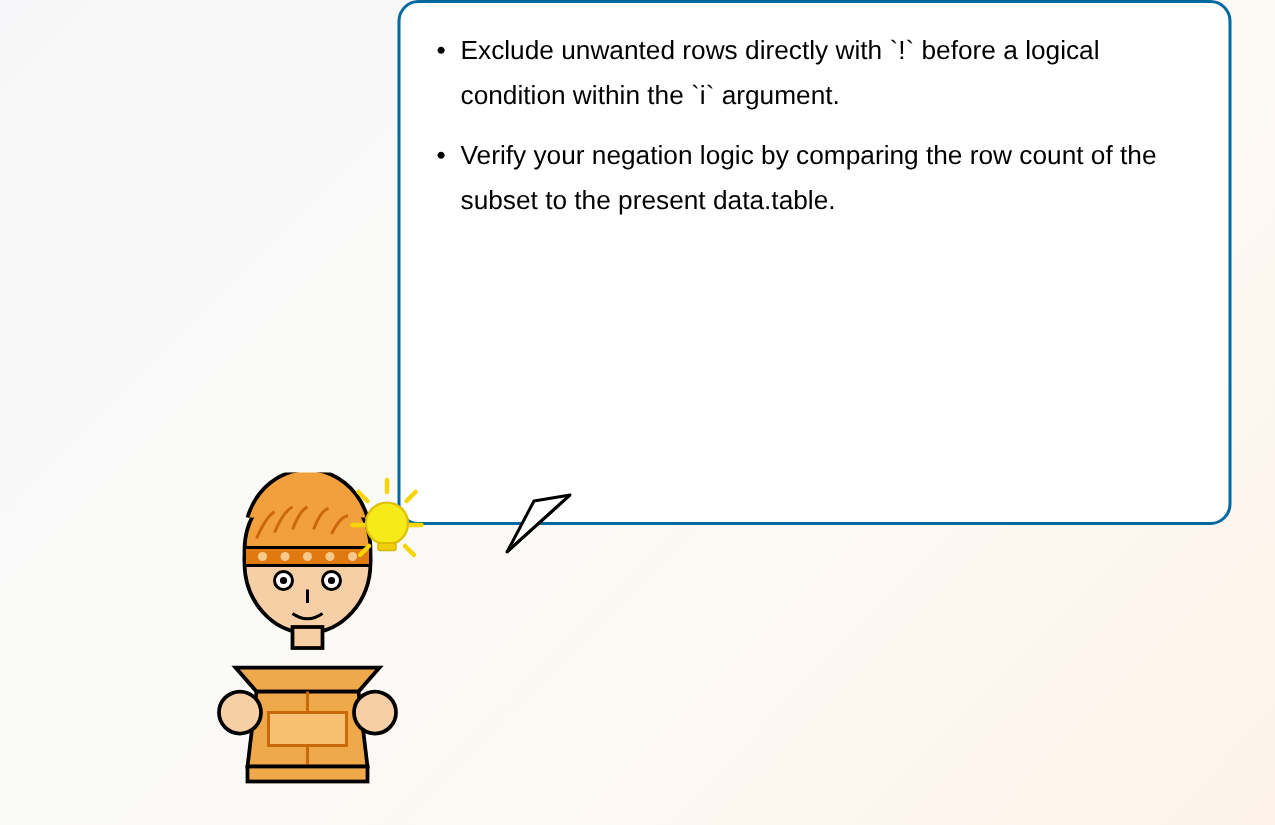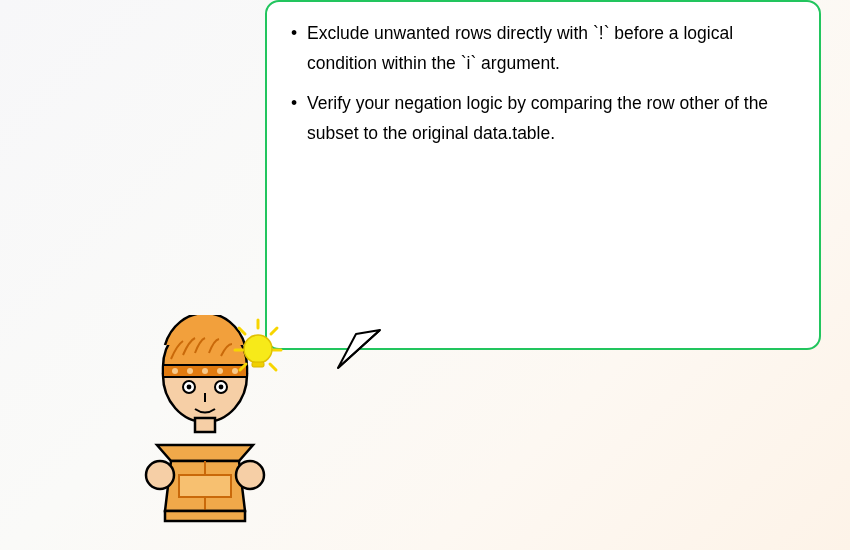--- a/index.html
+++ b/index.html
@@ -23,21 +23,21 @@
   }
 
   
   .bubble {
     position: absolute;
     left: 265px;
     top: 0px;
     width: 556px;
     height: 350px;
     background: #ffffff;
-    border: 2px solid #22c55e;
+    border: 2px solid #0369a1;
     border-radius: 14px;
     box-sizing: border-box;
     z-index: 3;
   }
 
   .bubble-inner {
     padding: 16px 20px 10px 24px;
   }
 
   ul.tips {
@@ -95,21 +95,21 @@
 </style>
 </head>
 <body>
 
 <div id="canvas">
 
   <div class="bubble">
     <div class="bubble-inner">
       <ul class="tips">
         <li>Exclude unwanted rows directly with `!` before a logical condition within the `i` argument.</li>
-        <li>Verify your negation logic by comparing the row other of the subset to the original data.table.</li>
+        <li>Verify your negation logic by comparing the row count of the subset to the present data.table.</li>
       </ul>
     </div>
   </div>
 
   <svg class="tail" viewBox="0 0 50 42">
     <polygon points="46,2 4,40 22,6" fill="#ffffff" stroke="#000000" stroke-width="2" stroke-linejoin="round"></polygon>
     <line x1="4" y1="40" x2="46" y2="2" stroke="#000000" stroke-width="2"></line>
   </svg>
 
   <svg class="bulb" viewBox="0 0 52 60">

